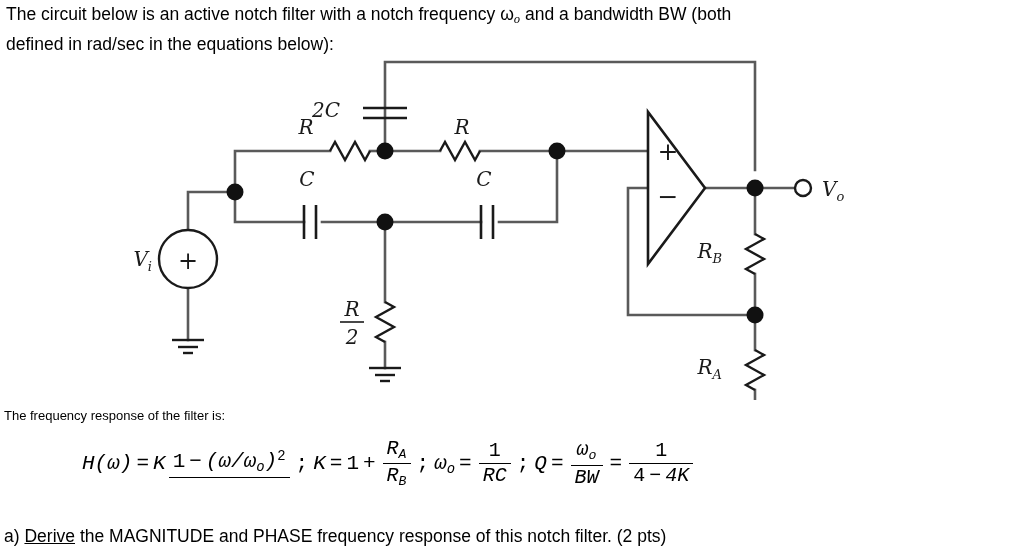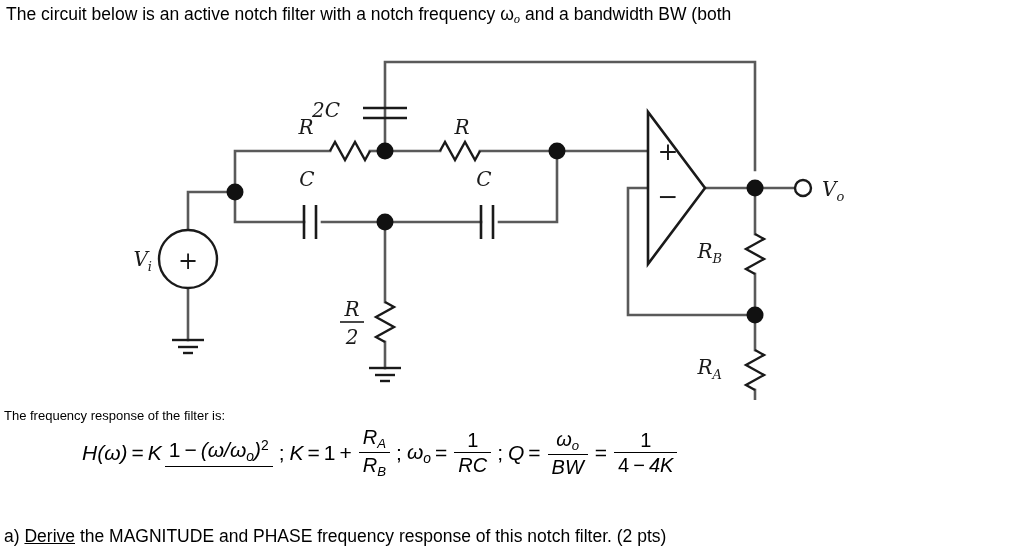--- a/index.html
+++ b/index.html
@@ -53,24 +53,24 @@
   
   .math {
     position: absolute;
     font-family: "DejaVu Serif", serif;
     font-style: italic;
     color: #000;
   }
   .eqrow {
     position: absolute;
     left: 82px;
-    top: 424px;
+    top: 436px;
     display: flex;
     align-items: center;
-    font-family: Liberation Sans, sans-serif;
+    font-family: Liberation Mono, monospace;
     font-size: 21px;
     font-style: italic;
     white-space: nowrap;
     justify-content: flex-end;
   }
   .eqrow .up { font-style: normal; }
   .frac {
     display: inline-flex;
     flex-direction: column;
     align-items: center;
@@ -120,20 +120,21 @@
   }
 </style>
 </head>
 <body>
 
 <div class="page">
 
   <div class="intro">
     <span>The circuit below is an active notch filter with a notch frequency ω</span><span class="math" style="position:static;font-size:16px;"><sub class="msub">o</sub></span><span> and a bandwidth BW (both</span>
     <br>
+    <span>defined in rad/sec in the equations below):</span>
   </div>
 
   <div class="circuit">
     <svg width="1024" height="350" viewBox="0 0 1024 350" xmlns="http://www.w3.org/2000/svg">
 
       <g stroke="#5a5a5a" stroke-width="2.6" fill="none" stroke-linecap="square">
 
         <path d="M385,101 L385,12 L755,12 L755,120"></path>
 
         <path d="M235,142 L235,101 L330,101"></path>

